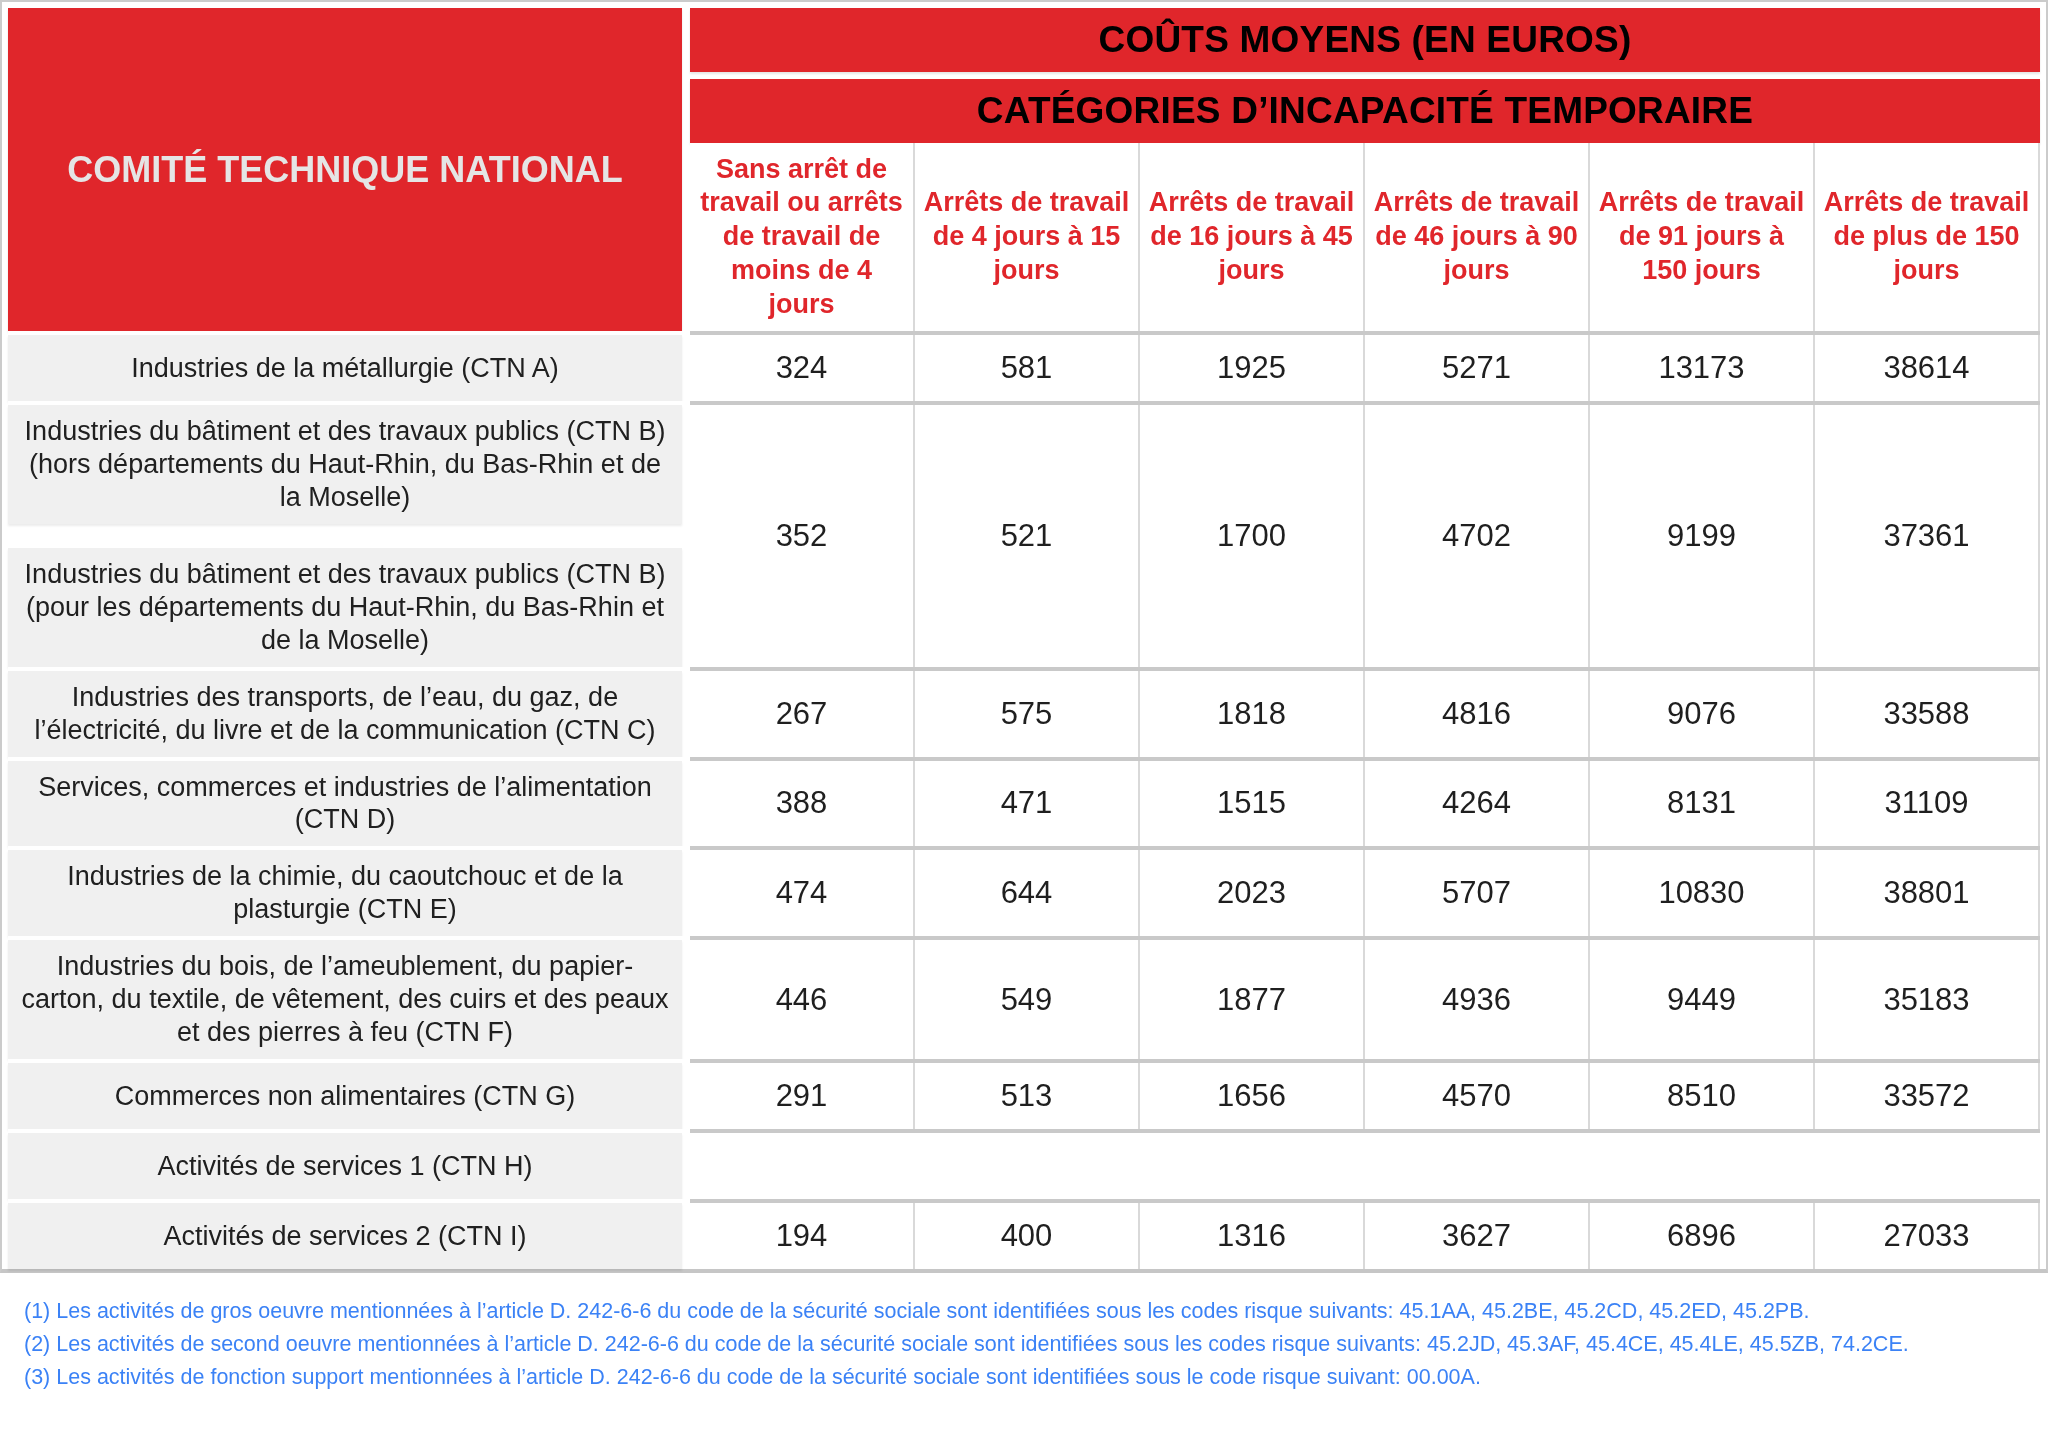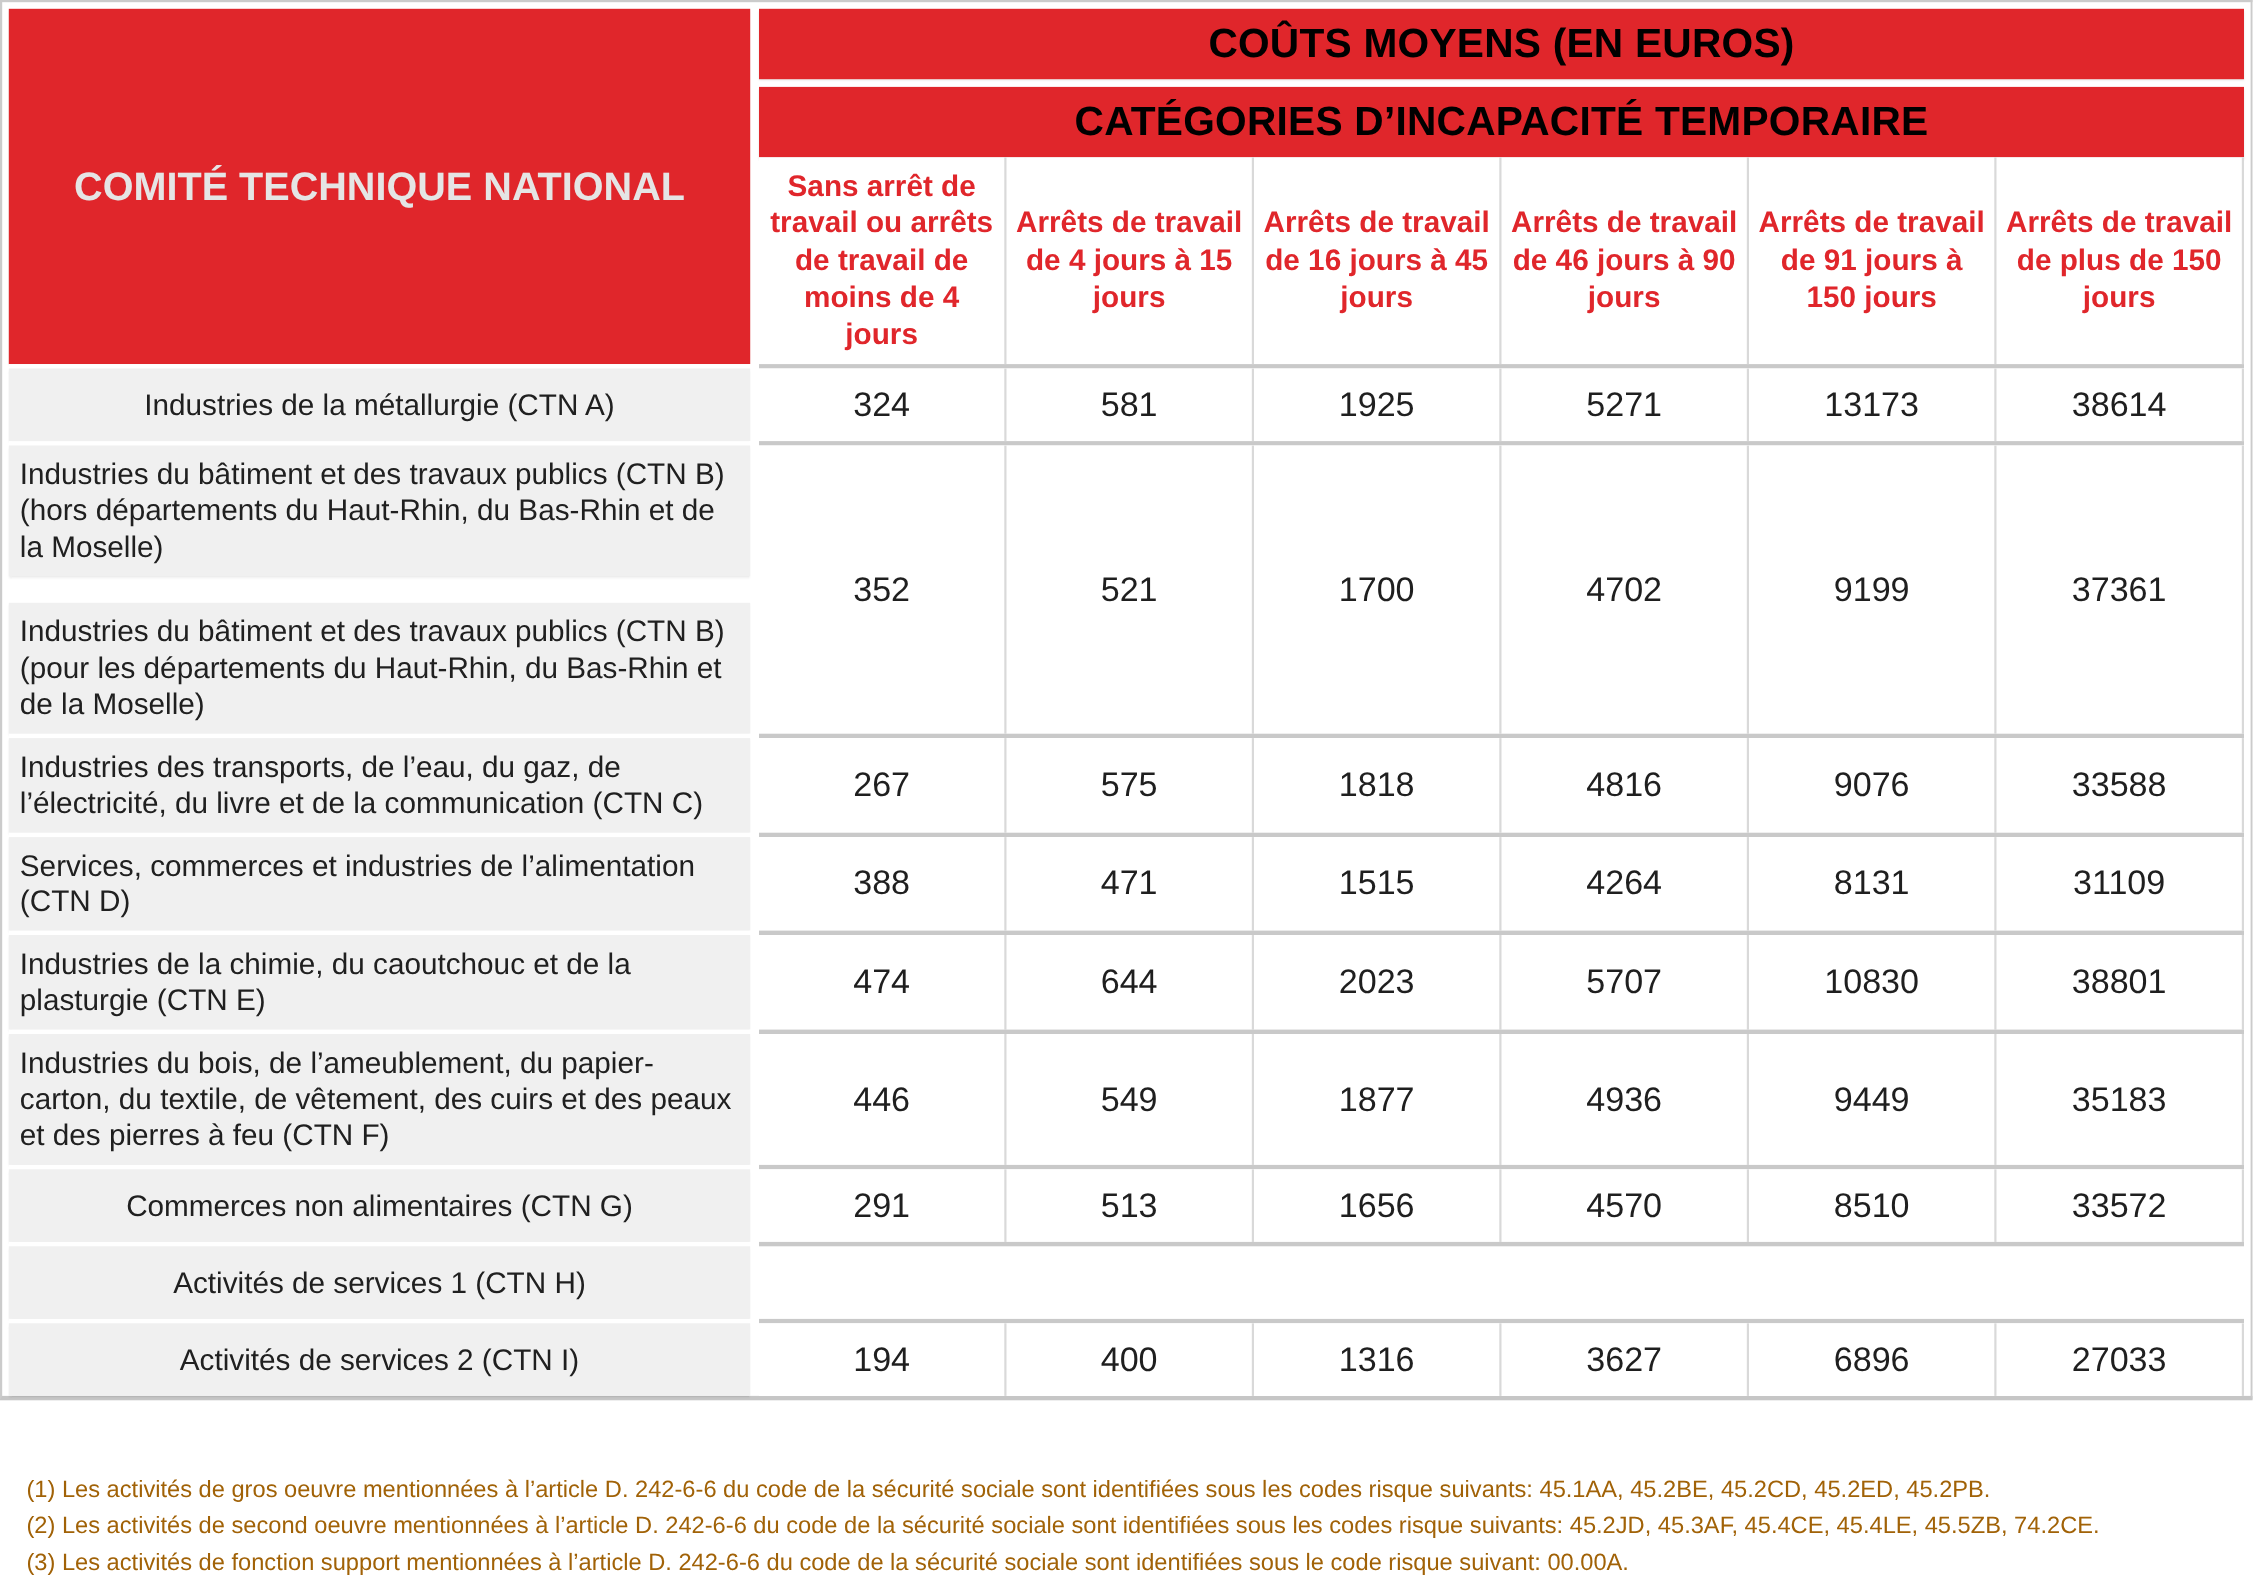--- a/index.html
+++ b/index.html
@@ -29,27 +29,27 @@
     color:var(--red); font-weight:bold; font-size:27px; line-height:1.25; padding:0 8px; }
   .bl { border-left:2px solid #d9d9d9; }
 
   .seprow { display:flex; height:4px; }
   .sepleft { width:682px; flex:0 0 682px; background:#fff; }
   .sepbar { flex:1; background:#c9c9c9; }
 
   .grow { display:flex; align-items:stretch; }
   .labelcol { width:674px; flex:0 0 674px; display:flex; flex-direction:column; }
   .labelcell { flex:1; background:#f0f0f0; display:flex; align-items:center; justify-content:center;
-    text-align:left; font-size:27px; line-height:1.22; padding:10px 10px; min-height:66px;
+    text-align:center; font-size:27px; line-height:1.22; padding:10px 10px; min-height:66px;
     box-shadow:0 2px 2px rgba(0,0,0,0.08); }
   .labelcell + .labelcell { margin-top:24px; }
   .gval { flex:1; display:flex; border-right:2px solid #d9d9d9; background:#fff; }
   .vcell { flex:1; display:flex; align-items:center; justify-content:center; font-size:31px; color:#1f1f1f; }
 
-  .footnotes { position:absolute; left:24px; top:1338px; font-size:21.5px; line-height:33px; color:#a16207; }
+  .footnotes { position:absolute; left:24px; top:1295px; font-size:21.5px; line-height:33px; color:#3b82f6; }
 </style>
 </head>
 <body>
 
 <div class="page">
   <div class="tablebox">
     <div class="hdr-row">
       <div class="corner">COMITÉ TECHNIQUE NATIONAL</div>
       <div class="gapv"></div>
       <div class="hdr-right">

